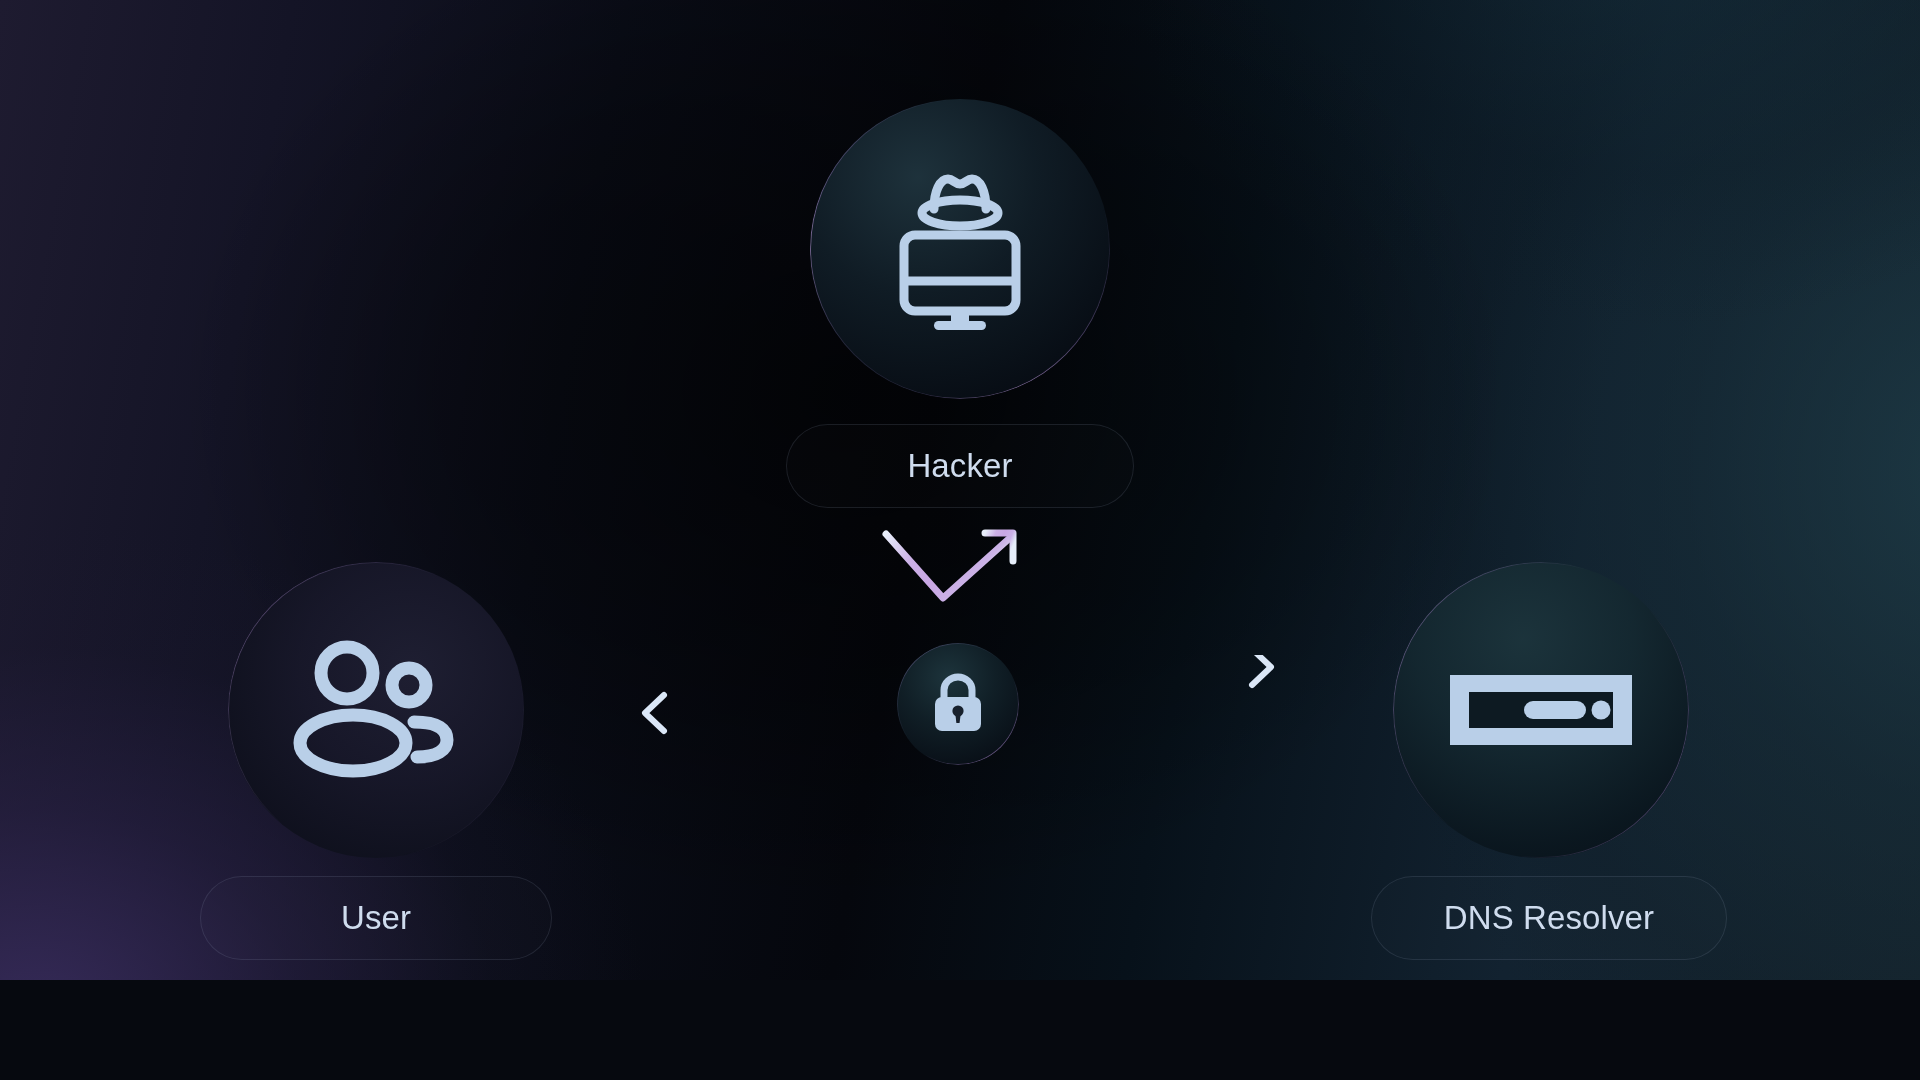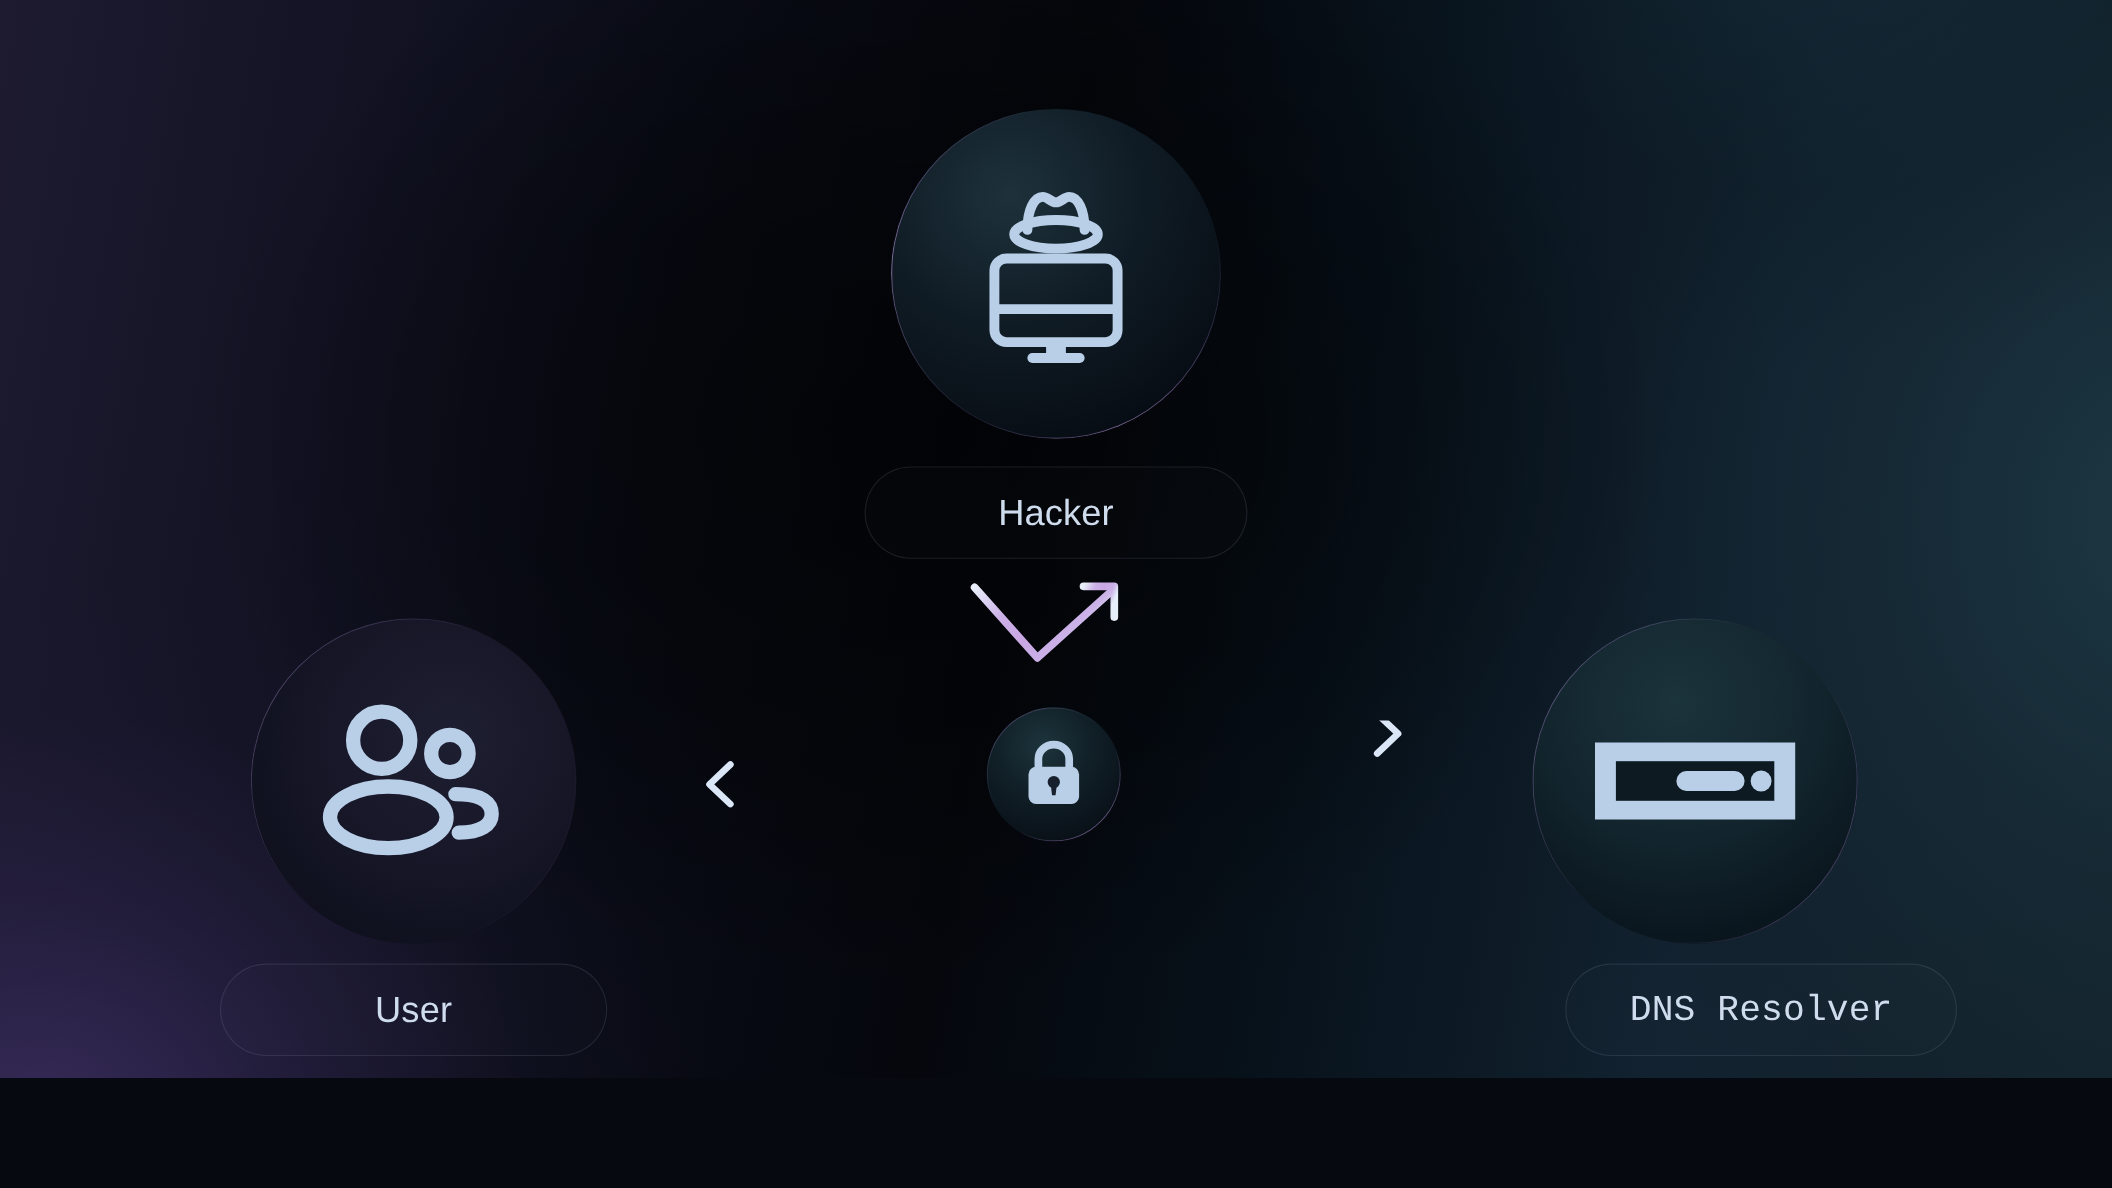--- a/index.html
+++ b/index.html
@@ -170,21 +170,21 @@
     justify-content: center;
     box-sizing: border-box;
     color: #cfdcee;
     font-size: 33px;
     letter-spacing: 0.1px;
     white-space: nowrap;
   }
   .pill-hacker { left: 786px; top: 424px; width: 348px; }
   .pill-user   { left: 200px; top: 876px; width: 352px; }
   .pill-dns    { left: 598px; top: 876px; width: 726px; }
-  .pill-res    { left: 1423px; top: 876px; width: 356px; font-family: Liberation Mono, monospace; }
+  .pill-res    { left: 1371px; top: 876px; width: 356px; }
 
   
   .arrows {
     position: absolute;
     pointer-events: none;
   }
   .arrows-left  { left: 640px;  top: 655px; }
   .arrows-right { left: 1062px; top: 655px; }
   .arrow-hack   { left: 880px;  top: 528px; }
 

